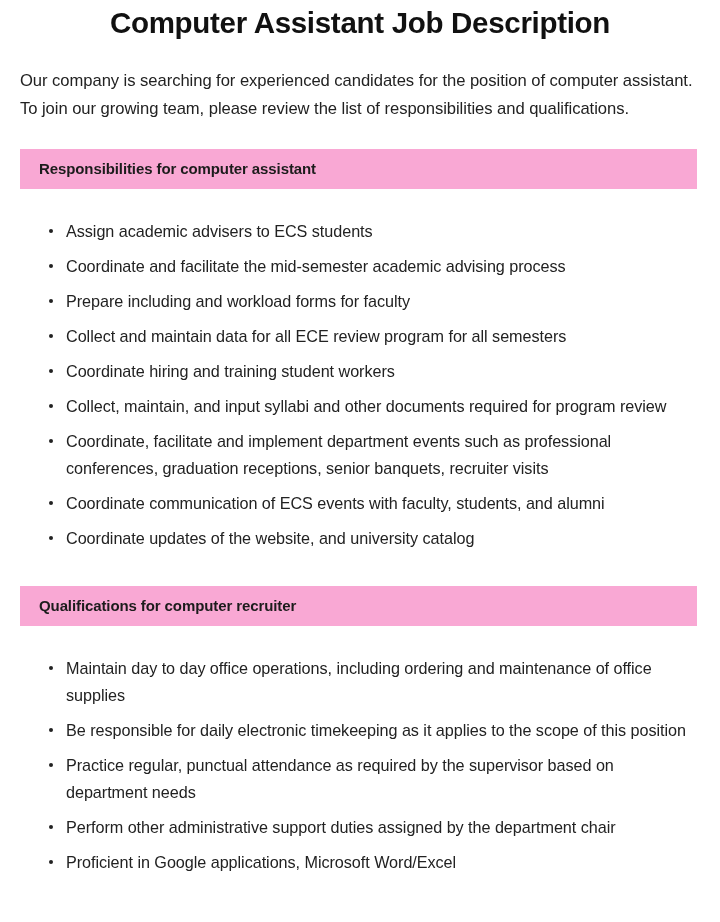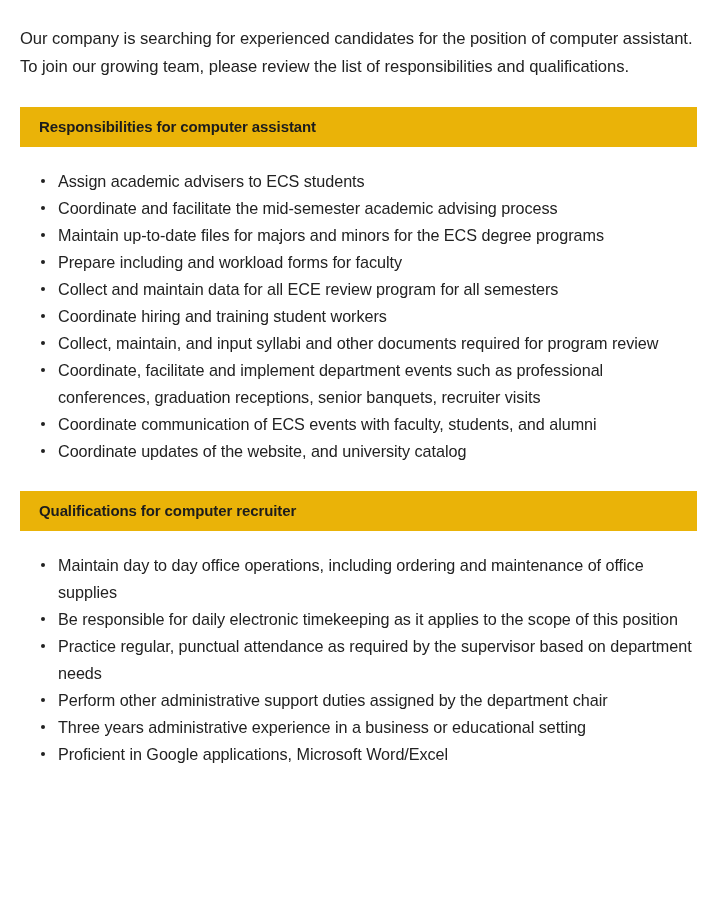--- a/index.html
+++ b/index.html
@@ -47,21 +47,21 @@
     letter-spacing: -0.05px;
   }
 
   
   .section {
     margin: 0;
   }
   .section-header {
     margin: 0 23px 0 20px;
     height: 40px;
-    background: #eab308;
+    background: #f9a8d4;
     display: flex;
     align-items: center;
     box-sizing: border-box;
     padding: 0 0 0 19px;
   }
   .section-header .section-title {
     font-size: 15px;
     line-height: 20px;
     font-weight: 700;
     color: #1c1c1c;
@@ -69,21 +69,21 @@
   }
 
   
   ul.bullet-list {
     margin: 0;
     padding: 0;
     list-style: none;
   }
   ul.bullet-list li {
     position: relative;
-    margin: 0;
+    margin: 8px;
     padding: 0 24px 0 58px;
     font-size: 16.2px;
     line-height: 27px;
     color: #222222;
     letter-spacing: -0.05px;
   }
   ul.bullet-list li .bullet-dot {
     position: absolute;
     left: 41px;
     top: 11px;
@@ -97,34 +97,34 @@
   .list-gap-top { height: 21px; }
   .section-gap { height: 26px; }
 
   .spacer-bottom { height: 12px; }
 </style>
 </head>
 <body>
 
 <div class="page">
 
+  <h1 class="doc-title">Computer Assistant Job Description</h1>
 
   <p class="intro">Our company is searching for experienced candidates for the position of computer assistant. To join our growing team, please review the list of responsibilities and qualifications.</p>
 
   <div class="section-gap"></div>
 
   <div class="section">
     <div class="section-header">
       <span class="section-title">Responsibilities for computer assistant</span>
     </div>
     <div class="list-gap-top"></div>
     <ul class="bullet-list">
       <li><span class="bullet-dot"></span><span>Assign academic advisers to ECS students</span></li>
       <li><span class="bullet-dot"></span><span>Coordinate and facilitate the mid-semester academic advising process</span></li>
-      <li><span class="bullet-dot"></span><span>Maintain up-to-date files for majors and minors for the ECS degree programs</span></li>
       <li><span class="bullet-dot"></span><span>Prepare including and workload forms for faculty</span></li>
       <li><span class="bullet-dot"></span><span>Collect and maintain data for all ECE review program for all semesters</span></li>
       <li><span class="bullet-dot"></span><span>Coordinate hiring and training student workers</span></li>
       <li><span class="bullet-dot"></span><span>Collect, maintain, and input syllabi and other documents required for program review</span></li>
       <li><span class="bullet-dot"></span><span>Coordinate, facilitate and implement department events such as professional conferences, graduation receptions, senior banquets, recruiter visits</span></li>
       <li><span class="bullet-dot"></span><span>Coordinate communication of ECS events with faculty, students, and alumni</span></li>
       <li><span class="bullet-dot"></span><span>Coordinate updates of the website, and university catalog</span></li>
     </ul>
   </div>
 
@@ -133,20 +133,19 @@
   <div class="section">
     <div class="section-header">
       <span class="section-title">Qualifications for computer recruiter</span>
     </div>
     <div class="list-gap-top"></div>
     <ul class="bullet-list">
       <li><span class="bullet-dot"></span><span>Maintain day to day office operations, including ordering and maintenance of office supplies</span></li>
       <li><span class="bullet-dot"></span><span>Be responsible for daily electronic timekeeping as it applies to the scope of this position</span></li>
       <li><span class="bullet-dot"></span><span>Practice regular, punctual attendance as required by the supervisor based on department needs</span></li>
       <li><span class="bullet-dot"></span><span>Perform other administrative support duties assigned by the department chair</span></li>
-      <li><span class="bullet-dot"></span><span>Three years administrative experience in a business or educational setting</span></li>
       <li><span class="bullet-dot"></span><span>Proficient in Google applications, Microsoft Word/Excel</span></li>
     </ul>
   </div>
 
   <div class="spacer-bottom"></div>
 
 </div>
 
 </body></html>

